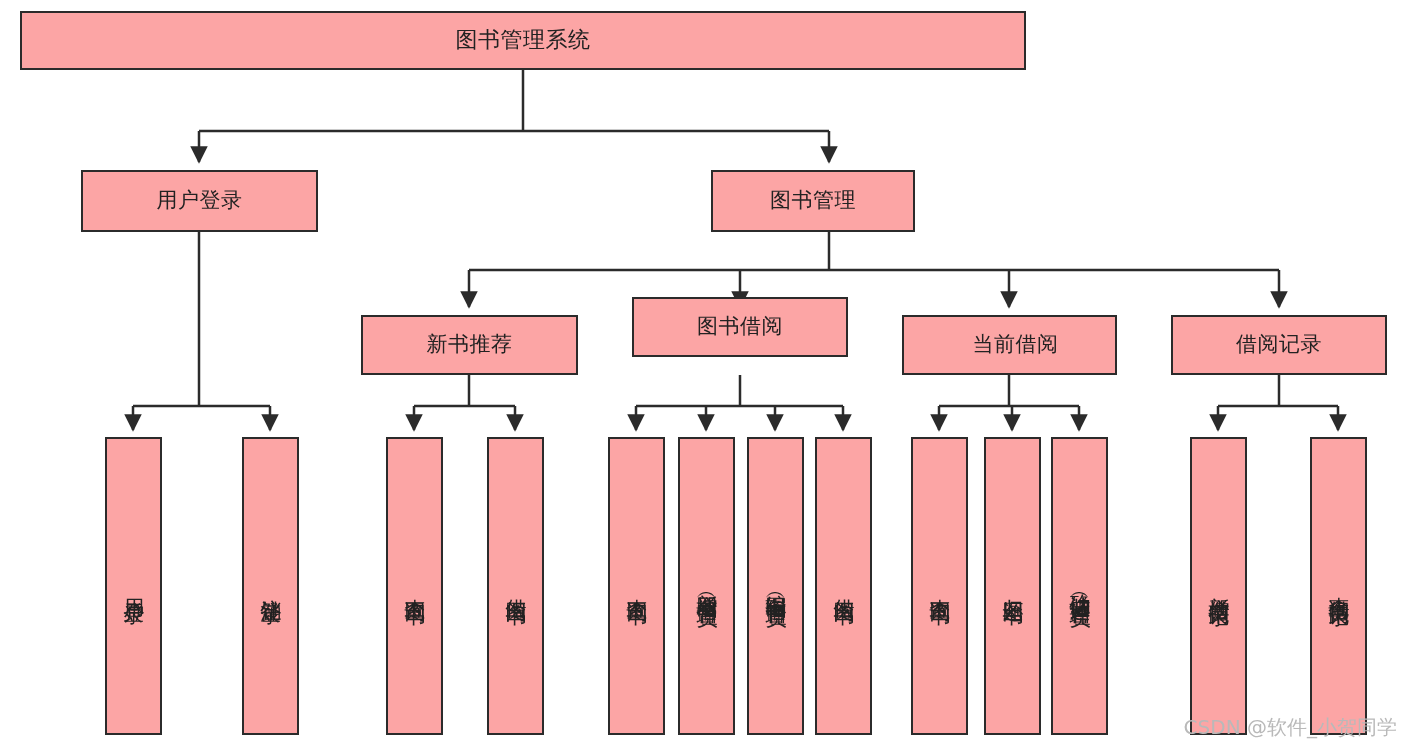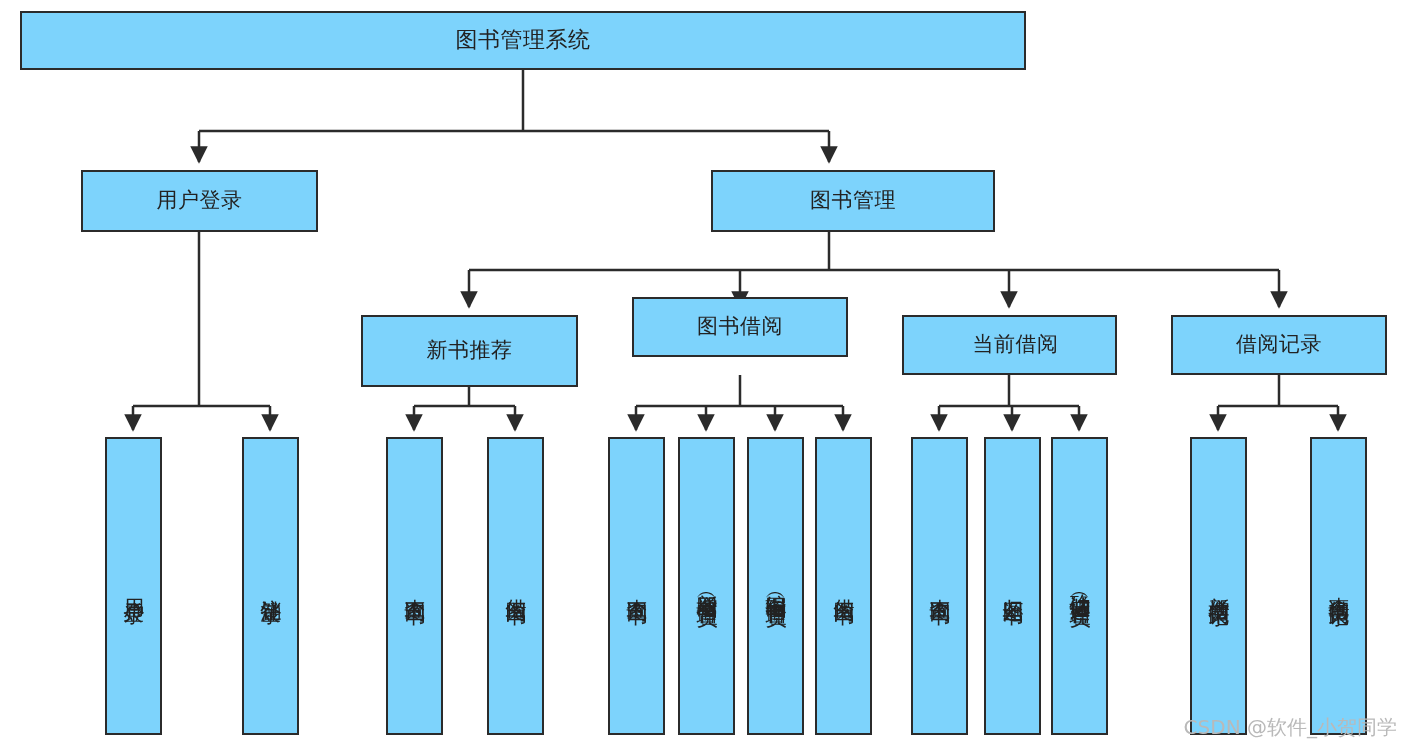--- a/index.html
+++ b/index.html
@@ -22,21 +22,21 @@
     position: absolute;
     left: 0;
     top: 0;
     width: 1405px;
     height: 747px;
     pointer-events: none;
   }
   .node {
     position: absolute;
     box-sizing: border-box;
-    background: #7dd3fc;
+    background: #fca5a5;
     border: 2.5px solid #2b2b2b;
     display: flex;
     align-items: center;
     justify-content: center;
     color: #222222;
     z-index: 2;
   }
   .node .label {
     display: block;
     text-align: center;
@@ -128,25 +128,25 @@
     </g>
   </svg>
 
   <div class="node horiz root" style="left: 20px; top: 11px; width: 1006px; height: 59px;">
     <span class="label">图书管理系统</span>
   </div>
 
   <div class="node horiz" style="left: 81px; top: 170px; width: 237px; height: 62px;">
     <span class="label">用户登录</span>
   </div>
-  <div class="node horiz" style="left: 711px; top: 170px; width: 284px; height: 62px;">
+  <div class="node horiz" style="left: 711px; top: 170px; width: 204px; height: 62px;">
     <span class="label">图书管理</span>
   </div>
 
-  <div class="node horiz" style="left: 361px; top: 315px; width: 217px; height: 72px;">
+  <div class="node horiz" style="left: 361px; top: 315px; width: 217px; height: 60px;">
     <span class="label">新书推荐</span>
   </div>
   <div class="node horiz" style="left: 632px; top: 297px; width: 216px; height: 60px;">
     <span class="label">图书借阅</span>
   </div>
   <div class="node horiz" style="left: 902px; top: 315px; width: 215px; height: 60px; padding-left: 12px;">
     <span class="label">当前借阅</span>
   </div>
   <div class="node horiz" style="left: 1171px; top: 315px; width: 216px; height: 60px;">
     <span class="label">借阅记录</span>

